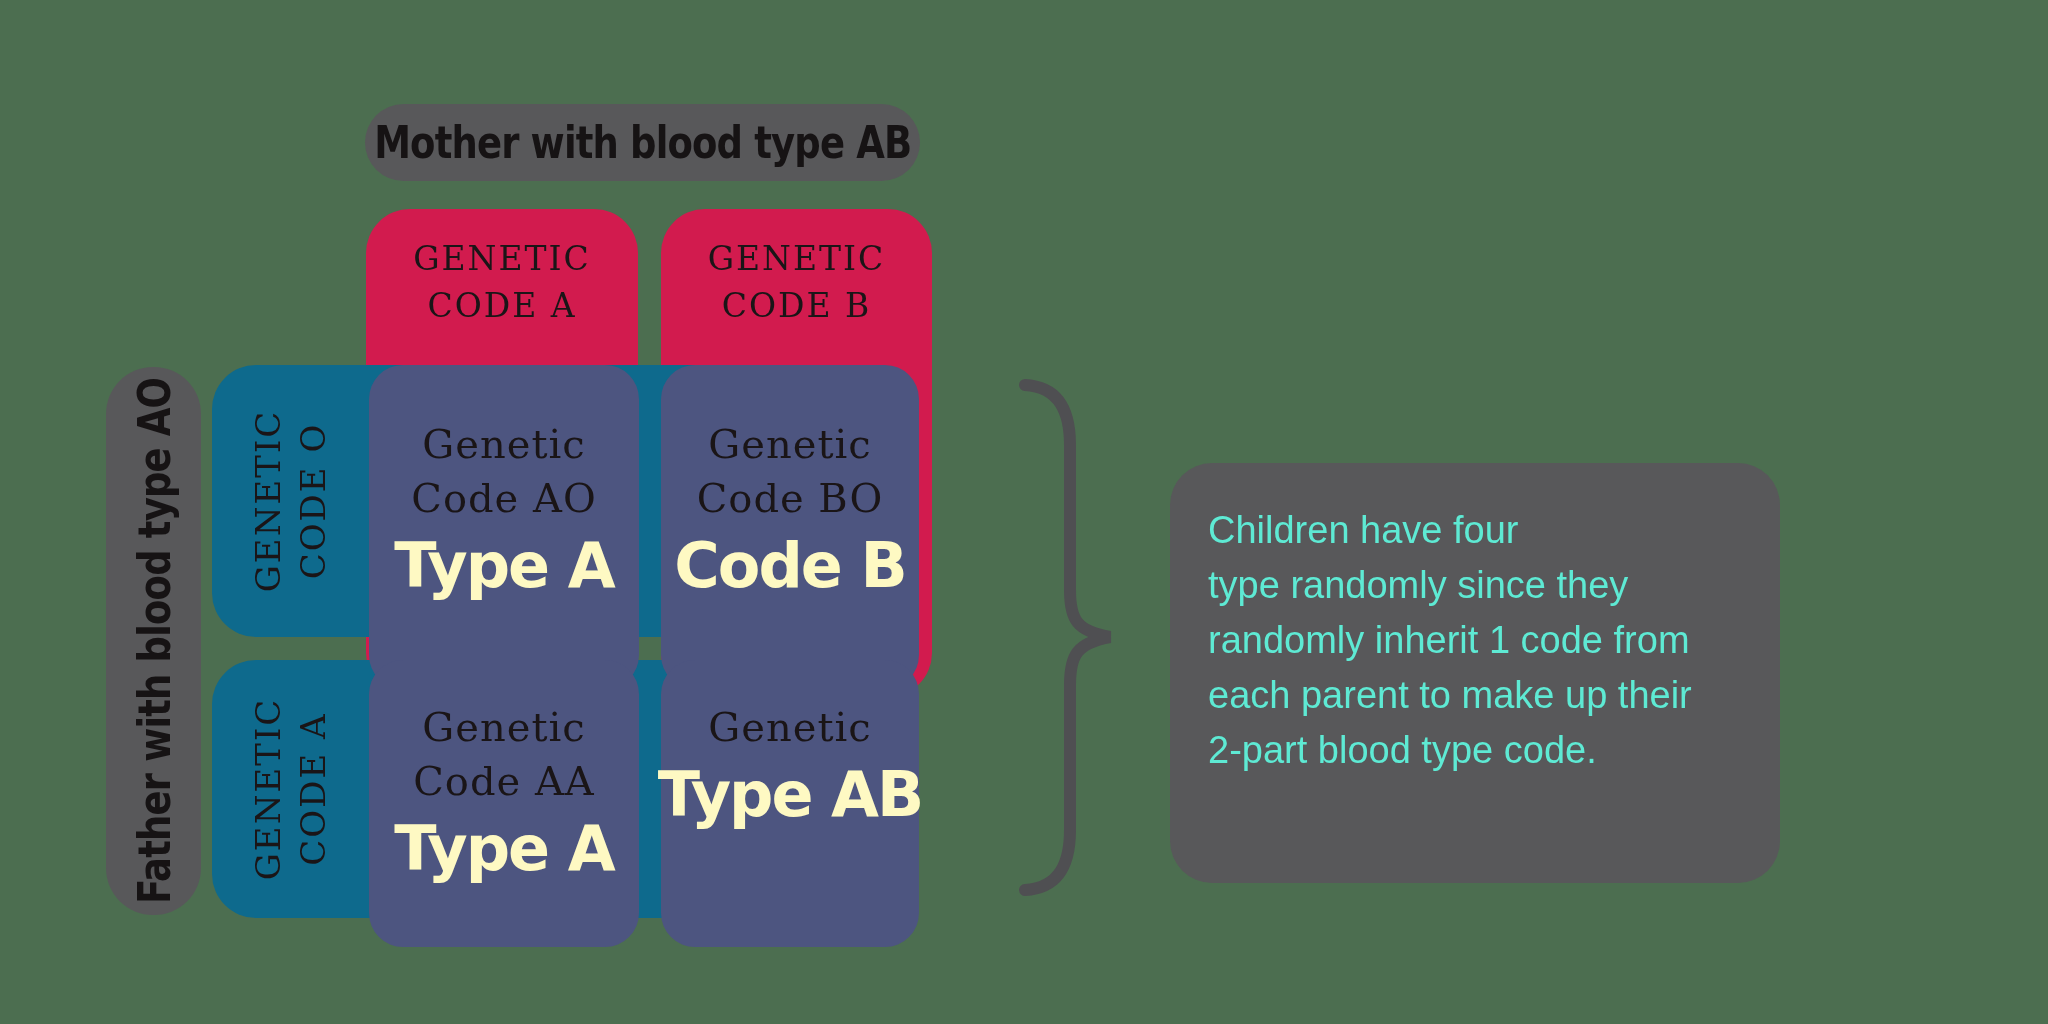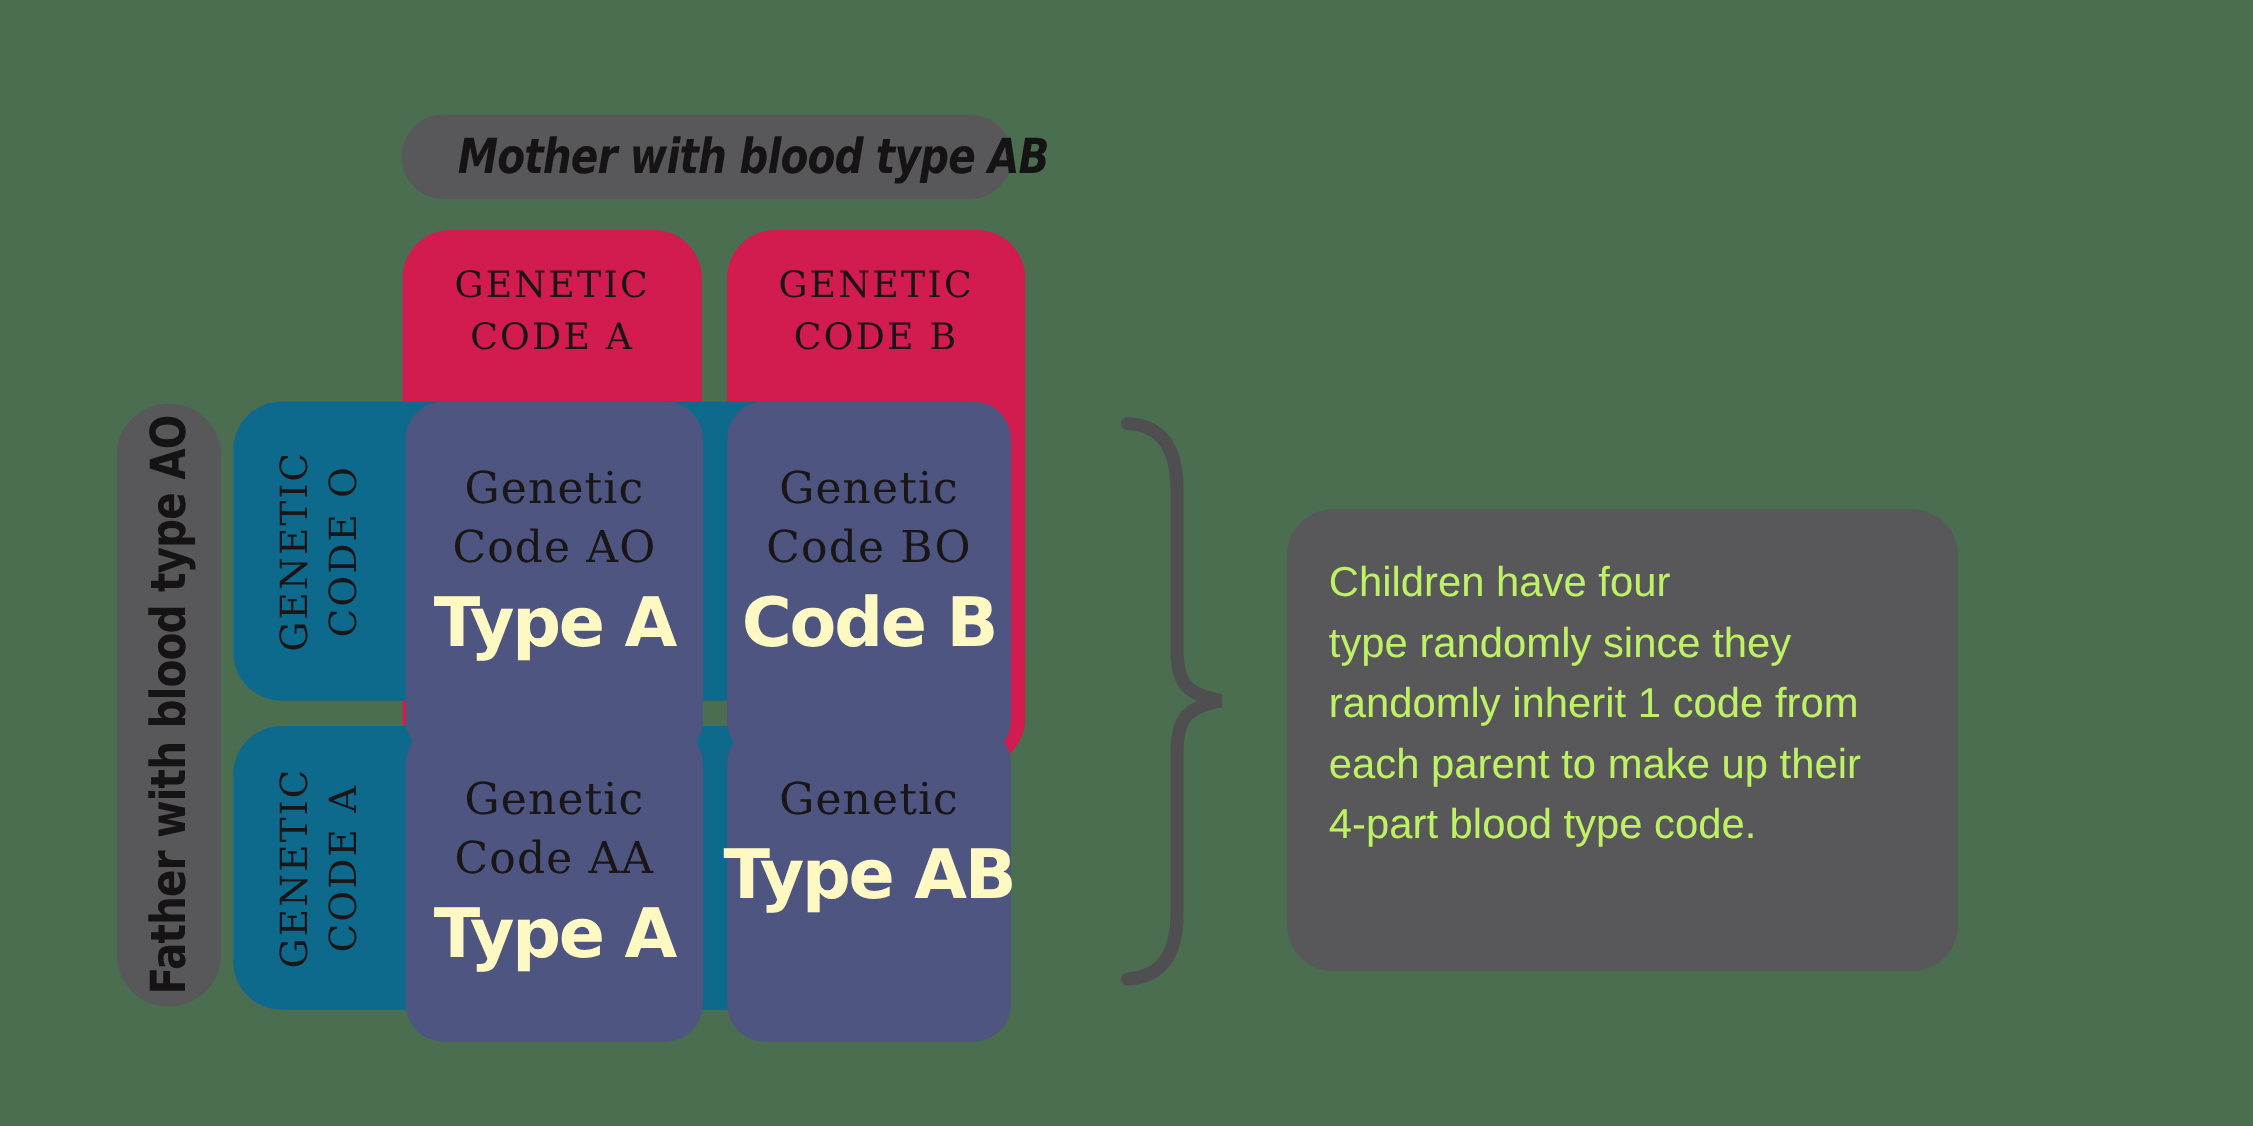--- a/index.html
+++ b/index.html
@@ -11,21 +11,21 @@
     overflow: hidden;
     font-family: "DejaVu Sans", sans-serif;
   }
   .abs { position: absolute; }
 
   
   .gray-pill { background: #58585A; }
   .title-pill {
     left: 365px; top: 104px; width: 555px; height: 77px;
     border-radius: 46px;
-    display: flex; align-items: center;  font-style: italic;
+    display: flex; align-items: center; justify-content: center;
   }
   .father-pill {
     left: 106px; top: 367px; width: 95px; height: 548px;
     border-radius: 47px;
   }
   .heavy-label {
     font-family: "DejaVu Sans", sans-serif;
     font-weight: 800;
     font-size: 44px;
     letter-spacing: -1px;
@@ -104,21 +104,21 @@
     left: 1170px; top: 463px; width: 610px; height: 420px;
     border-radius: 42px;
     background: #58585A;
     padding: 40px 0 0 38px;
     box-sizing: border-box;
   }
   .note-line {
     font-family: "Liberation Sans", sans-serif;
     font-size: 38px;
     line-height: 55px;
-    color: #bef264;
+    color: #5eead4;
     white-space: nowrap;
   }
 </style>
 </head>
 <body>
 
 <div id="canvas">
 
   <div class="abs gray-pill title-pill">
     <span class="heavy-label">Mother with blood type AB</span>
@@ -182,16 +182,16 @@
       <path d="M 20 10 C 55 12, 65 38, 65 70 L 65 215 C 65 245, 72 256, 105 262
                C 72 268, 65 280, 65 310 L 65 455 C 65 487, 55 513, 20 515" fill="none" stroke="#4F4F52" stroke-width="12" stroke-linecap="round"></path>
     </svg>
   </div>
 
   <div class="abs note-box">
     <div class="note-line">Children have four</div>
     <div class="note-line">type randomly since they</div>
     <div class="note-line">randomly inherit 1 code from</div>
     <div class="note-line">each parent to make up their</div>
-    <div class="note-line">4-part blood type code.</div>
+    <div class="note-line">2-part blood type code.</div>
   </div>
 
 </div>
 
 </body></html>

